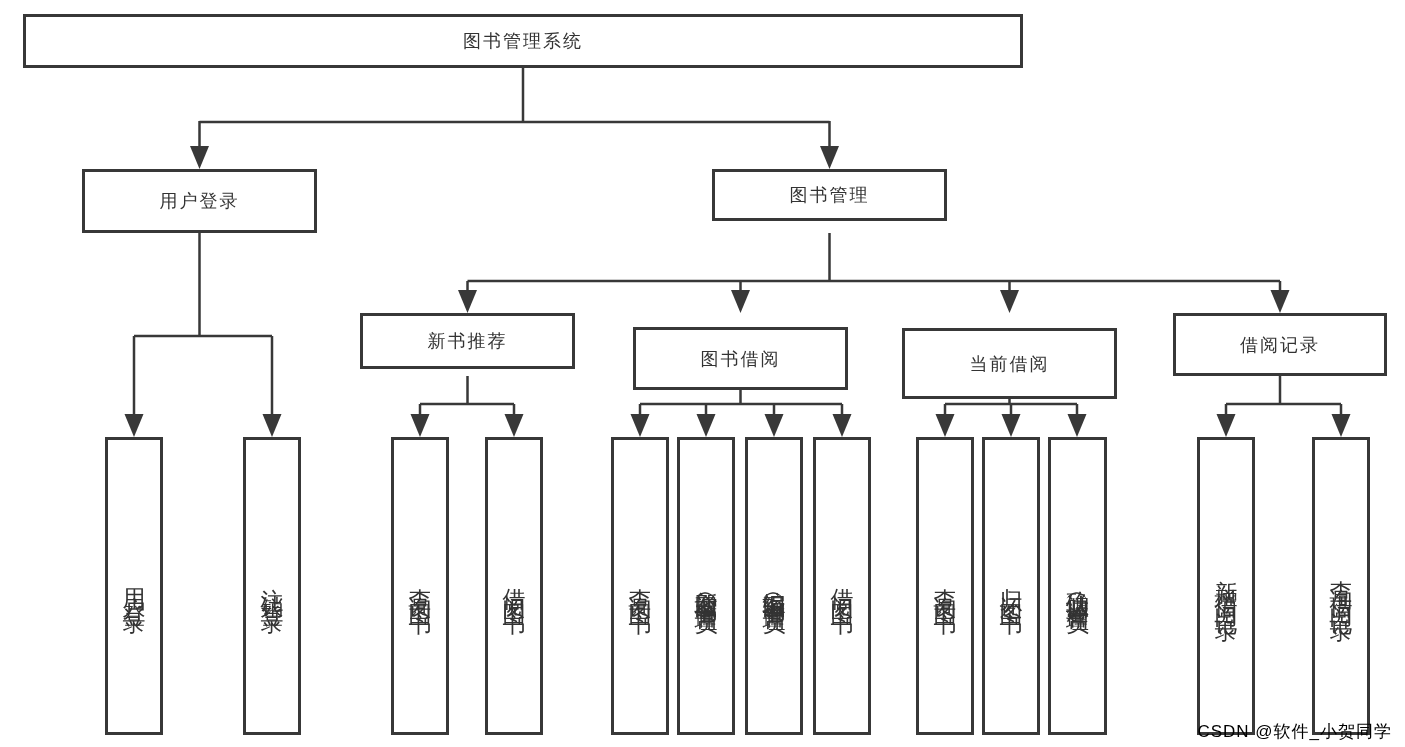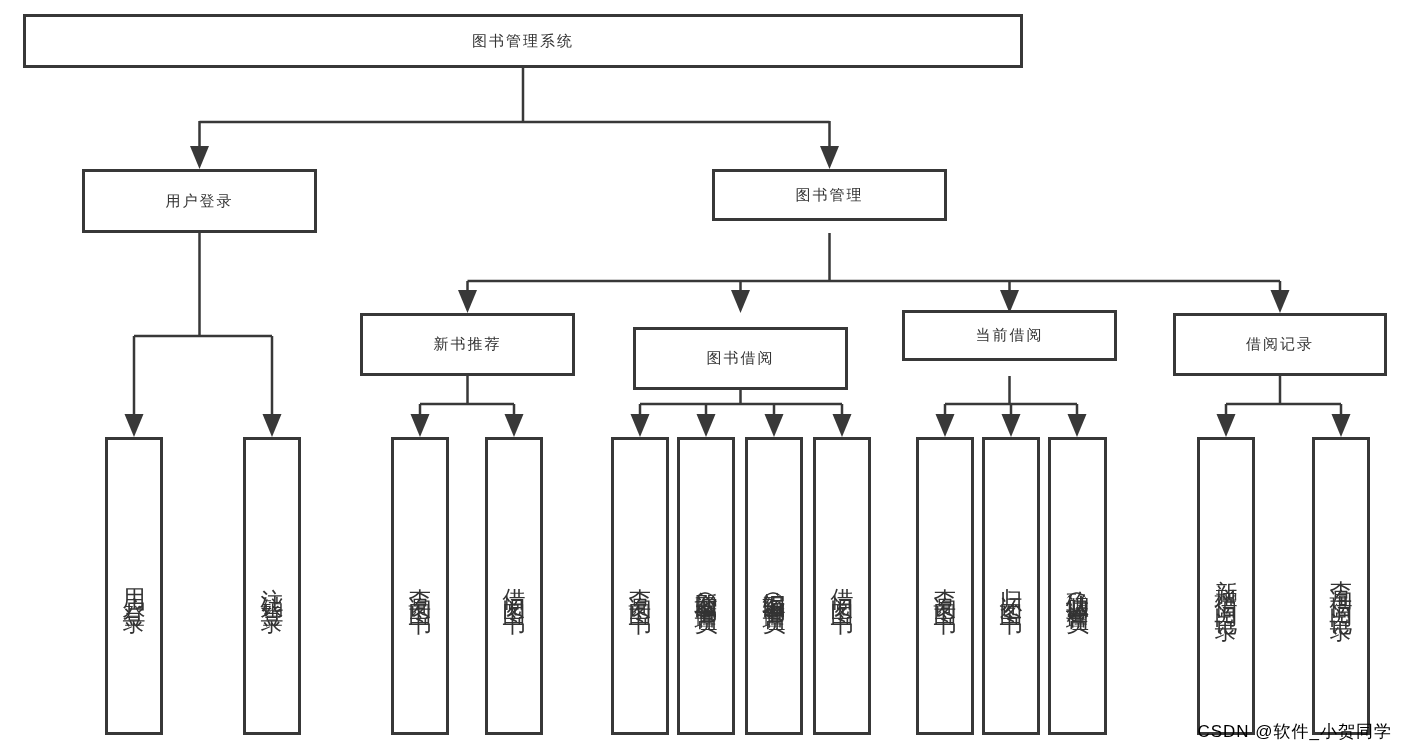--- a/index.html
+++ b/index.html
@@ -24,21 +24,21 @@
     position: absolute;
     box-sizing: border-box;
     border: 3px solid #383838;
     background: #ffffff;
     display: flex;
     align-items: center;
     justify-content: center;
     color: #333333;
   }
   .hbox {
-    font-size: 15px;
+    font-size: 18px;
     letter-spacing: 2px;
     white-space: nowrap;
   }
   .vbox .vtext {
     writing-mode: vertical-rl;
     -webkit-writing-mode: vertical-rl;
     font-size: 23px;
     letter-spacing: 8px;
     line-height: 1;
     color: #333333;
@@ -99,23 +99,23 @@
       <polygon points="1216.5,414 1235.5,414 1226,437"></polygon>
       <polygon points="1331.5,414 1350.5,414 1341,437"></polygon>
     </g>
   </svg>
 
   <div class="node hbox" style="left:23px; top:14px; width:1000px; height:54px;">图书管理系统</div>
 
   <div class="node hbox" style="left:82px; top:169px; width:235px; height:64px;">用户登录</div>
   <div class="node hbox" style="left:712px; top:169px; width:235px; height:52px;">图书管理</div>
 
-  <div class="node hbox" style="left:360px; top:313px; width:215px; height:63px;">新书推荐</div>
+  <div class="node hbox" style="left:360px; top:313px; width:215px; height:56px;">新书推荐</div>
   <div class="node hbox" style="left:633px; top:327px; width:215px; height:63px;">图书借阅</div>
-  <div class="node hbox" style="left:902px; top:310px; width:215px; height:51px;">当前借阅</div>
+  <div class="node hbox" style="left:902px; top:328px; width:215px; height:71px;">当前借阅</div>
   <div class="node hbox" style="left:1173px; top:313px; width:214px; height:63px;">借阅记录</div>
 
   <div class="node vbox" style="left:105px; top:437px; width:58px; height:298px;">
     <span class="vtext">用户登录</span>
   </div>
   <div class="node vbox" style="left:243px; top:437px; width:58px; height:298px;">
     <span class="vtext">注销登录</span>
   </div>
 
   <div class="node vbox" style="left:391px; top:437px; width:58px; height:298px;">

